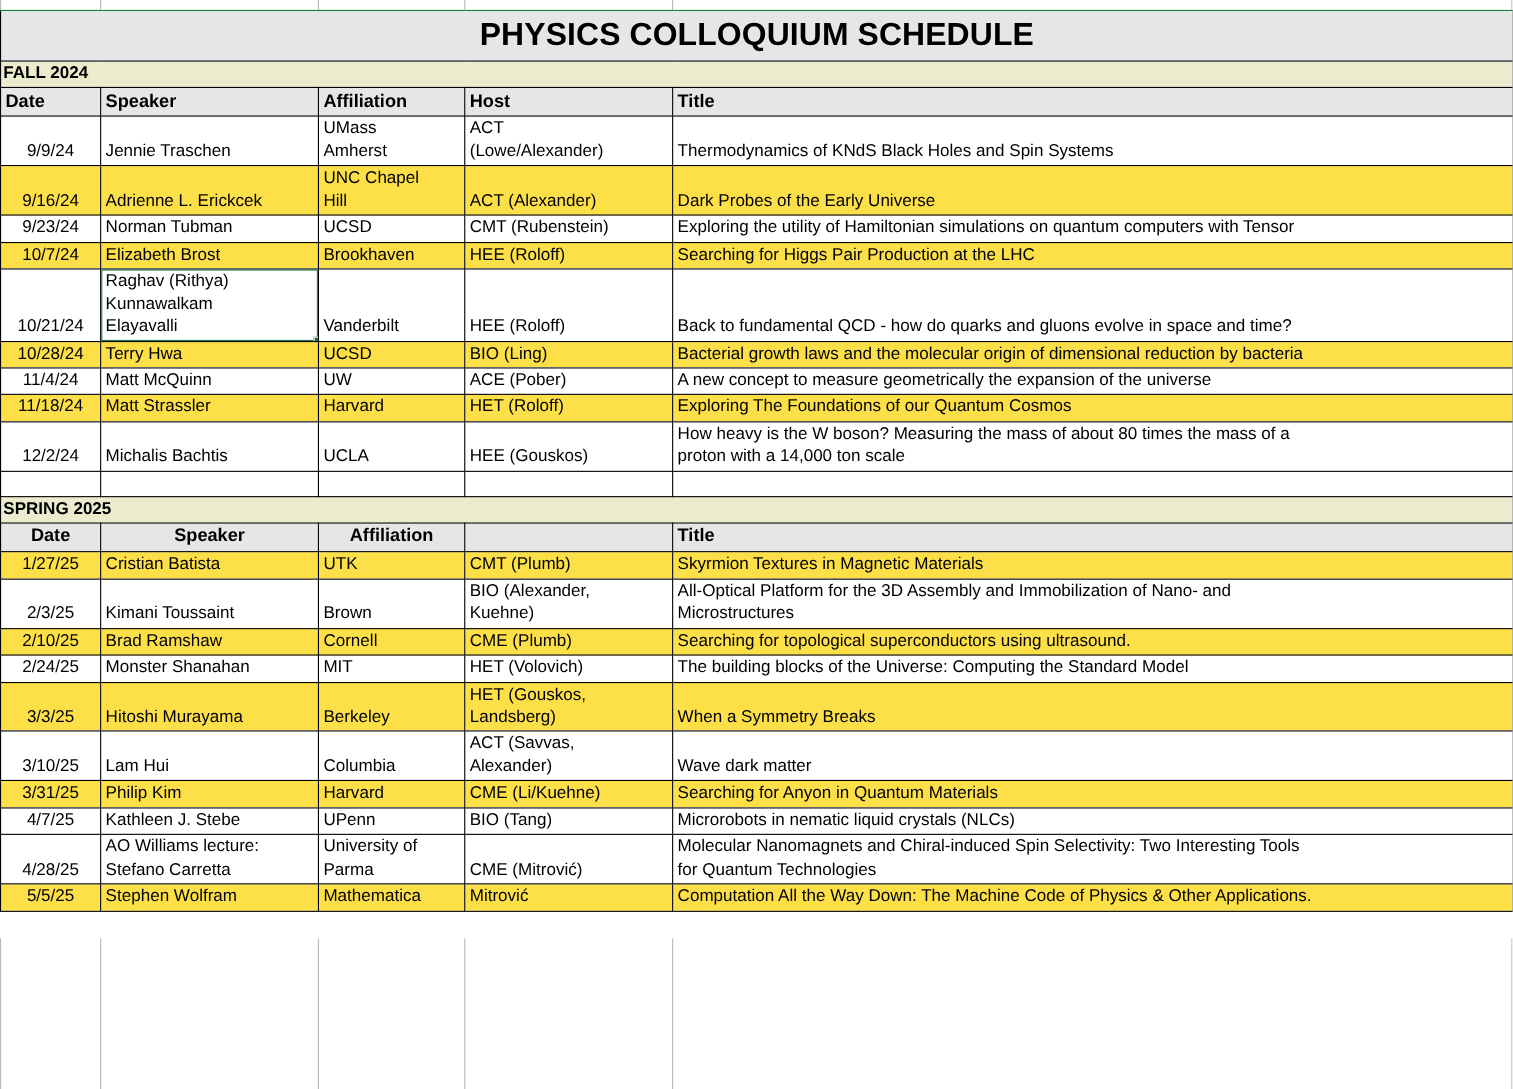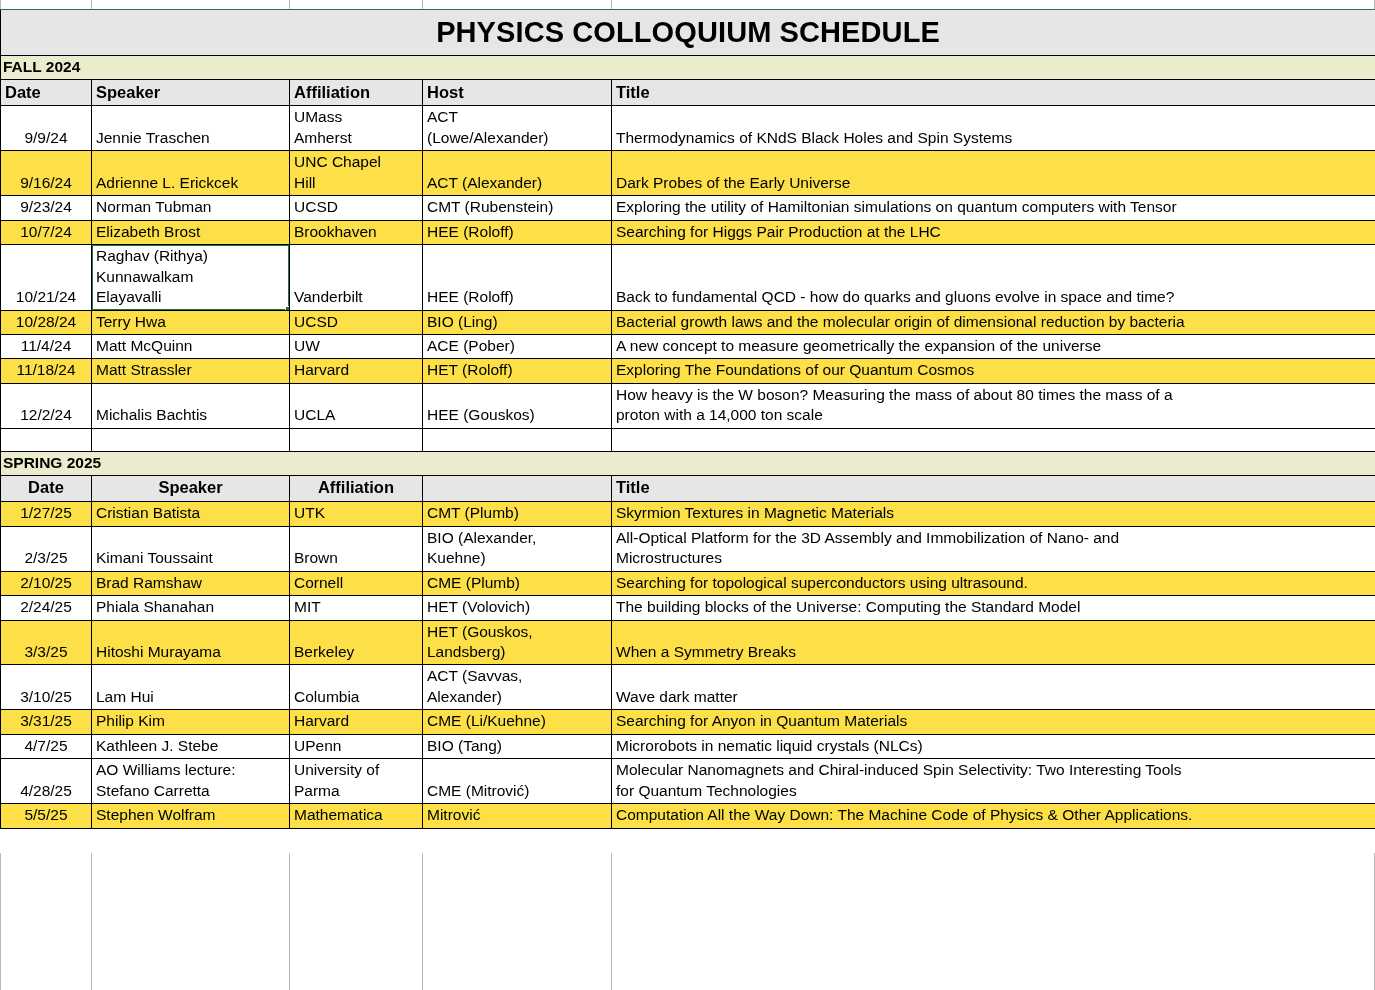--- a/index.html
+++ b/index.html
@@ -288,21 +288,21 @@
         </tr>
         <tr class="alt">
           <td class="date">2/10/25</td>
           <td>Brad Ramshaw</td>
           <td>Cornell</td>
           <td>CME (Plumb)</td>
           <td>Searching for topological superconductors using ultrasound.</td>
         </tr>
         <tr class="plain">
           <td class="date">2/24/25</td>
-          <td>Phiala Shanahan</td>
+          <td>Monster Shanahan</td>
           <td>MIT</td>
           <td>HET (Volovich)</td>
           <td>The building blocks of the Universe: Computing the Standard Model</td>
         </tr>
         <tr class="alt">
           <td class="date">3/3/25</td>
           <td>Hitoshi Murayama</td>
           <td>Berkeley</td>
           <td style="vertical-align:top;">HET (Gouskos,
 Landsberg)</td>

